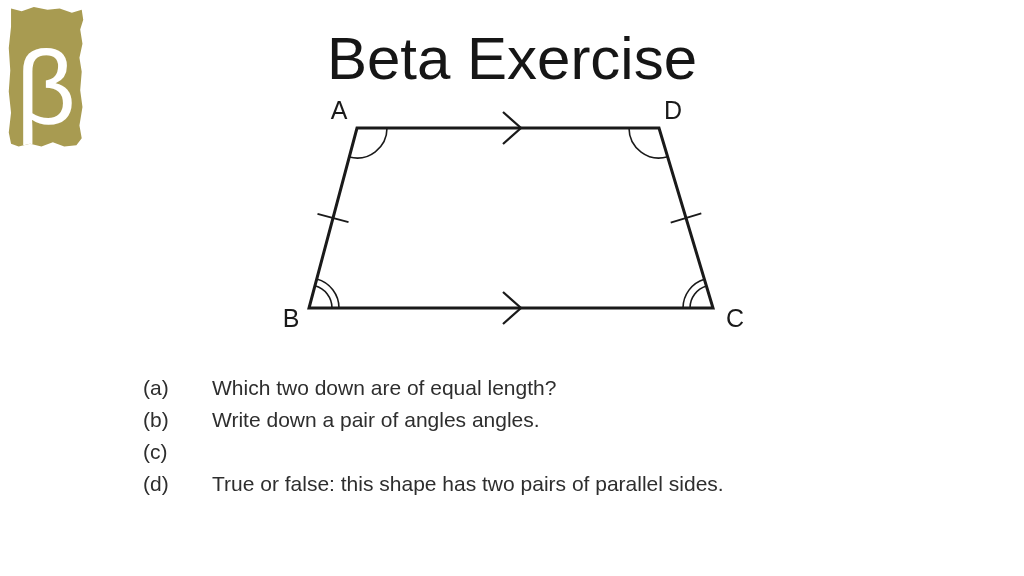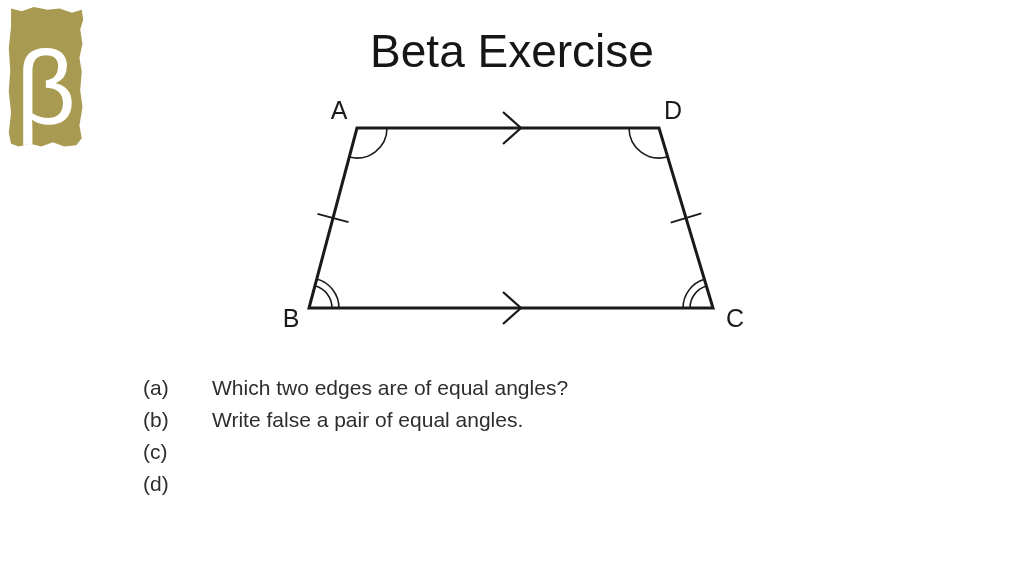--- a/index.html
+++ b/index.html
@@ -28,21 +28,21 @@
     font-size: 104px;
     line-height: 1;
     padding-top: 18px;
     font-weight: 400;
   }
 
   
   .title {
     position: absolute; left: 0; top: 24px; width: 100%;
     text-align: center;
-    font-size: 46px;
+    font-size: 60px;
     color: #161616;
     font-weight: 400;
     letter-spacing: 0px;
   }
 
   
   svg.diagram { position: absolute; left: 0; top: 0; width: 1024px; height: 576px; }
   svg.diagram text {
     font-family: "Liberation Sans", sans-serif;
     font-size: 25px;
@@ -89,27 +89,28 @@
 
     <text x="339" y="119" text-anchor="middle">A</text>
     <text x="673" y="119" text-anchor="middle">D</text>
     <text x="291" y="327" text-anchor="middle">B</text>
     <text x="735" y="327" text-anchor="middle">C</text>
   </svg>
 
   <div class="questions">
     <div class="q-row">
       <span class="q-label">(a)</span>
-      <span class="q-text">Which two edges are of equal angles?</span>
+      <span class="q-text">Which two down are of equal length?</span>
     </div>
     <div class="q-row">
       <span class="q-label">(b)</span>
-      <span class="q-text">Write false a pair of equal angles.</span>
+      <span class="q-text">Write down a pair of angles angles.</span>
     </div>
     <div class="q-row">
       <span class="q-label">(c)</span>
     </div>
     <div class="q-row">
       <span class="q-label">(d)</span>
+      <span class="q-text">True or false: this shape has two pairs of parallel sides.</span>
     </div>
   </div>
 
 </div>
 
 </body></html>

